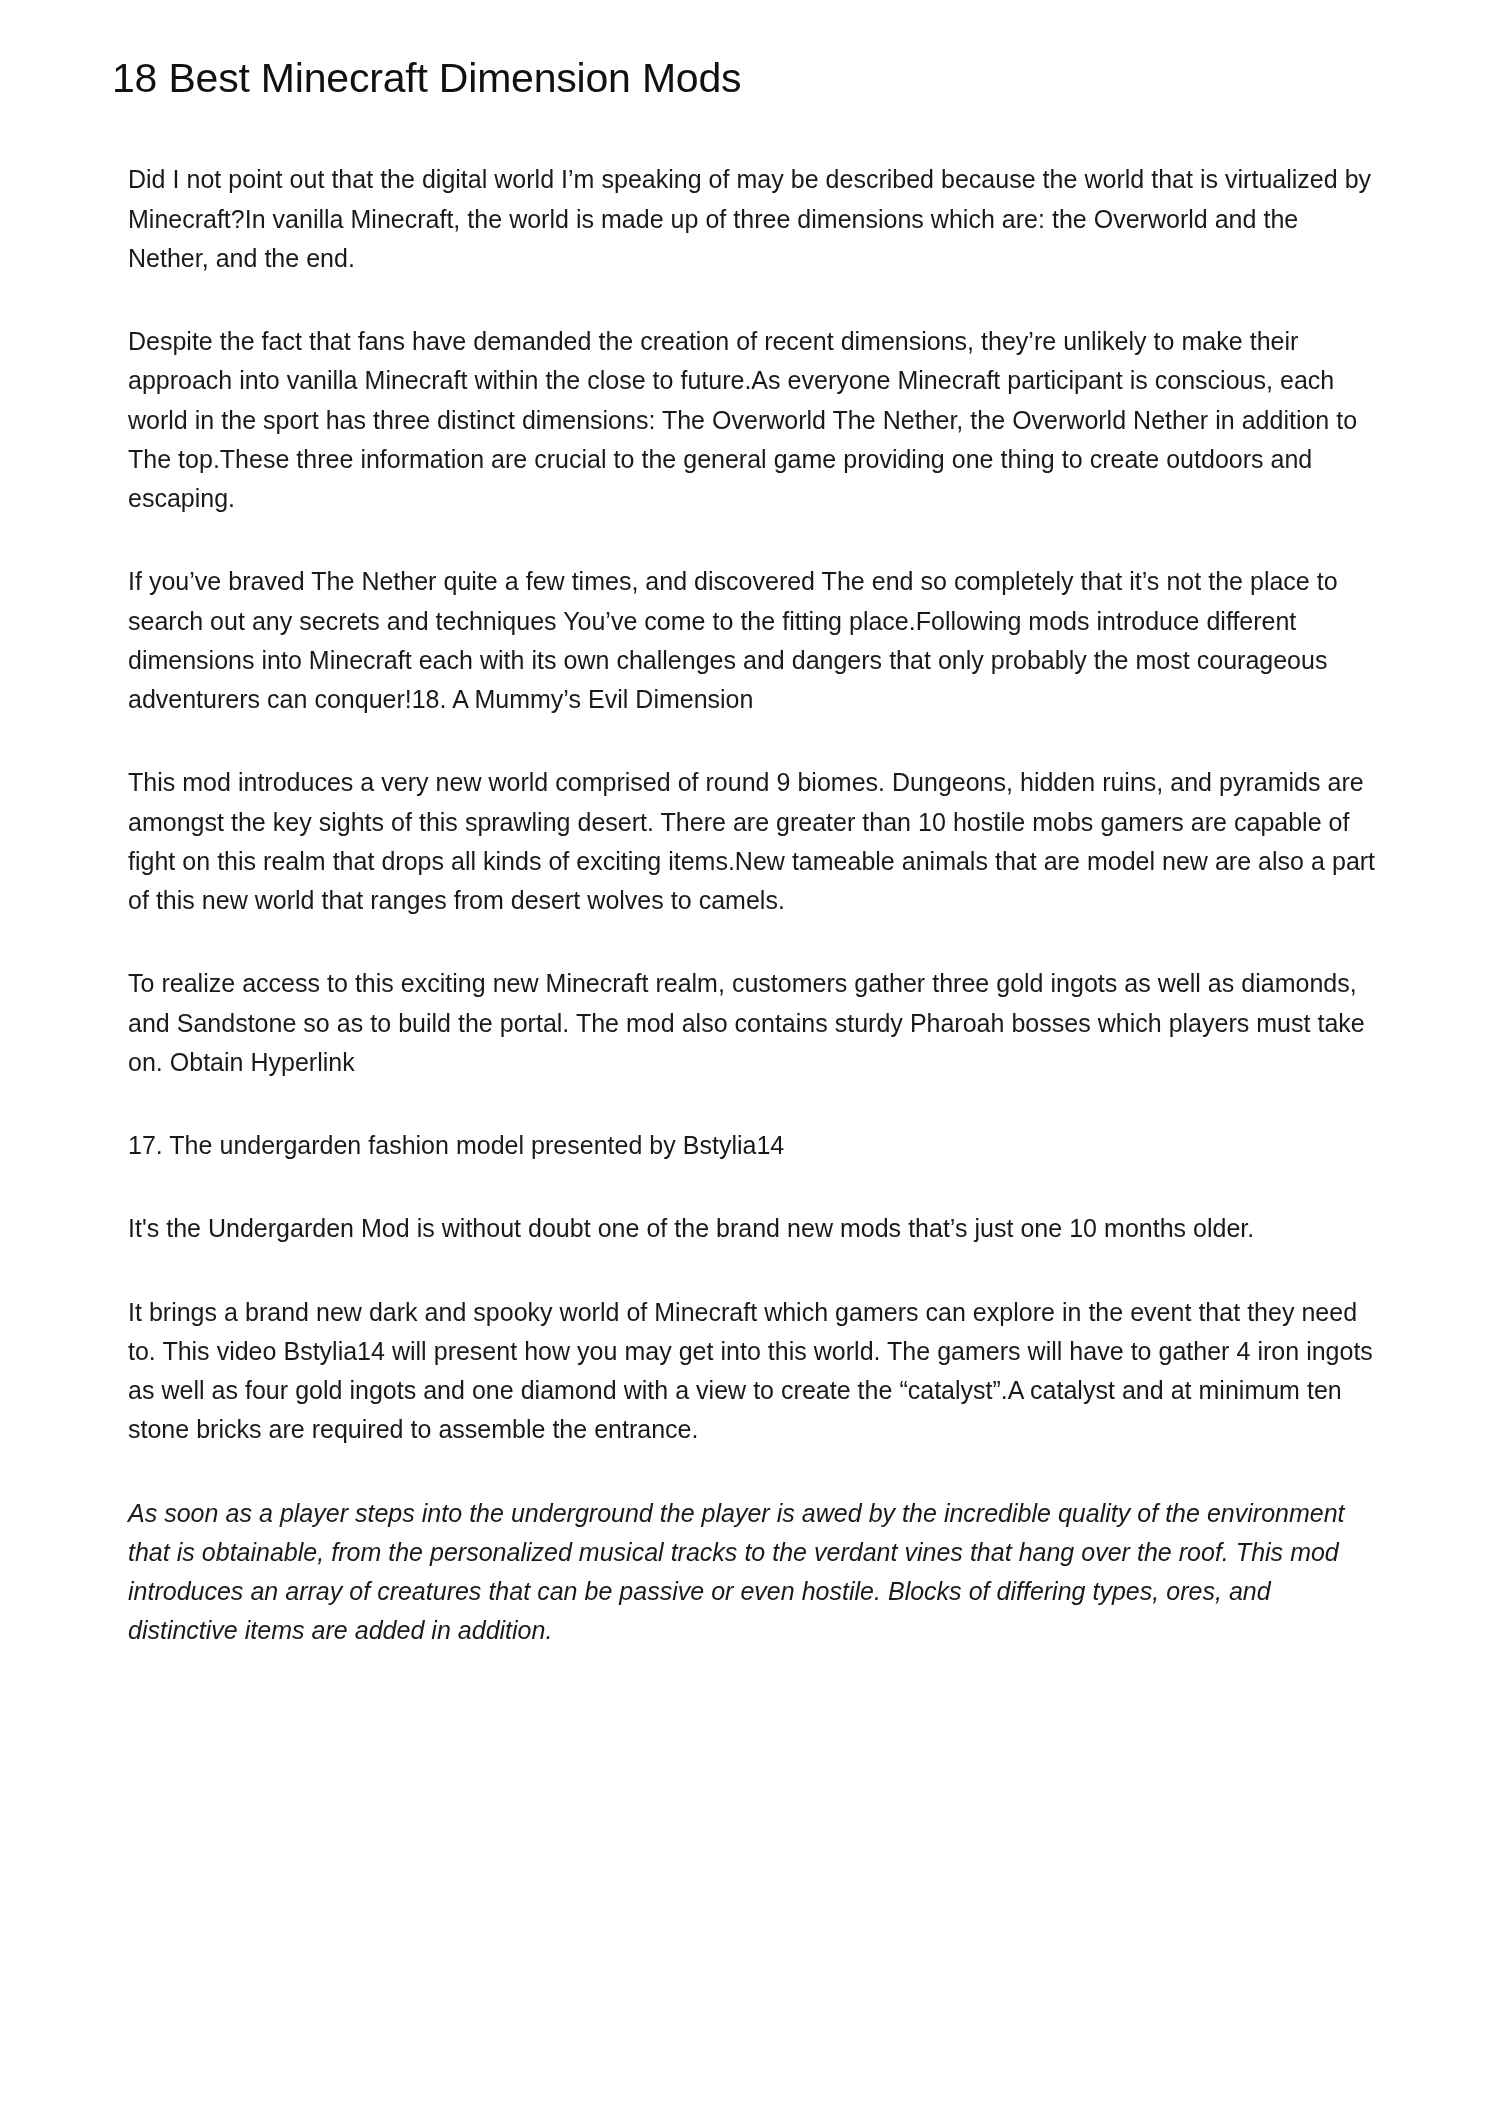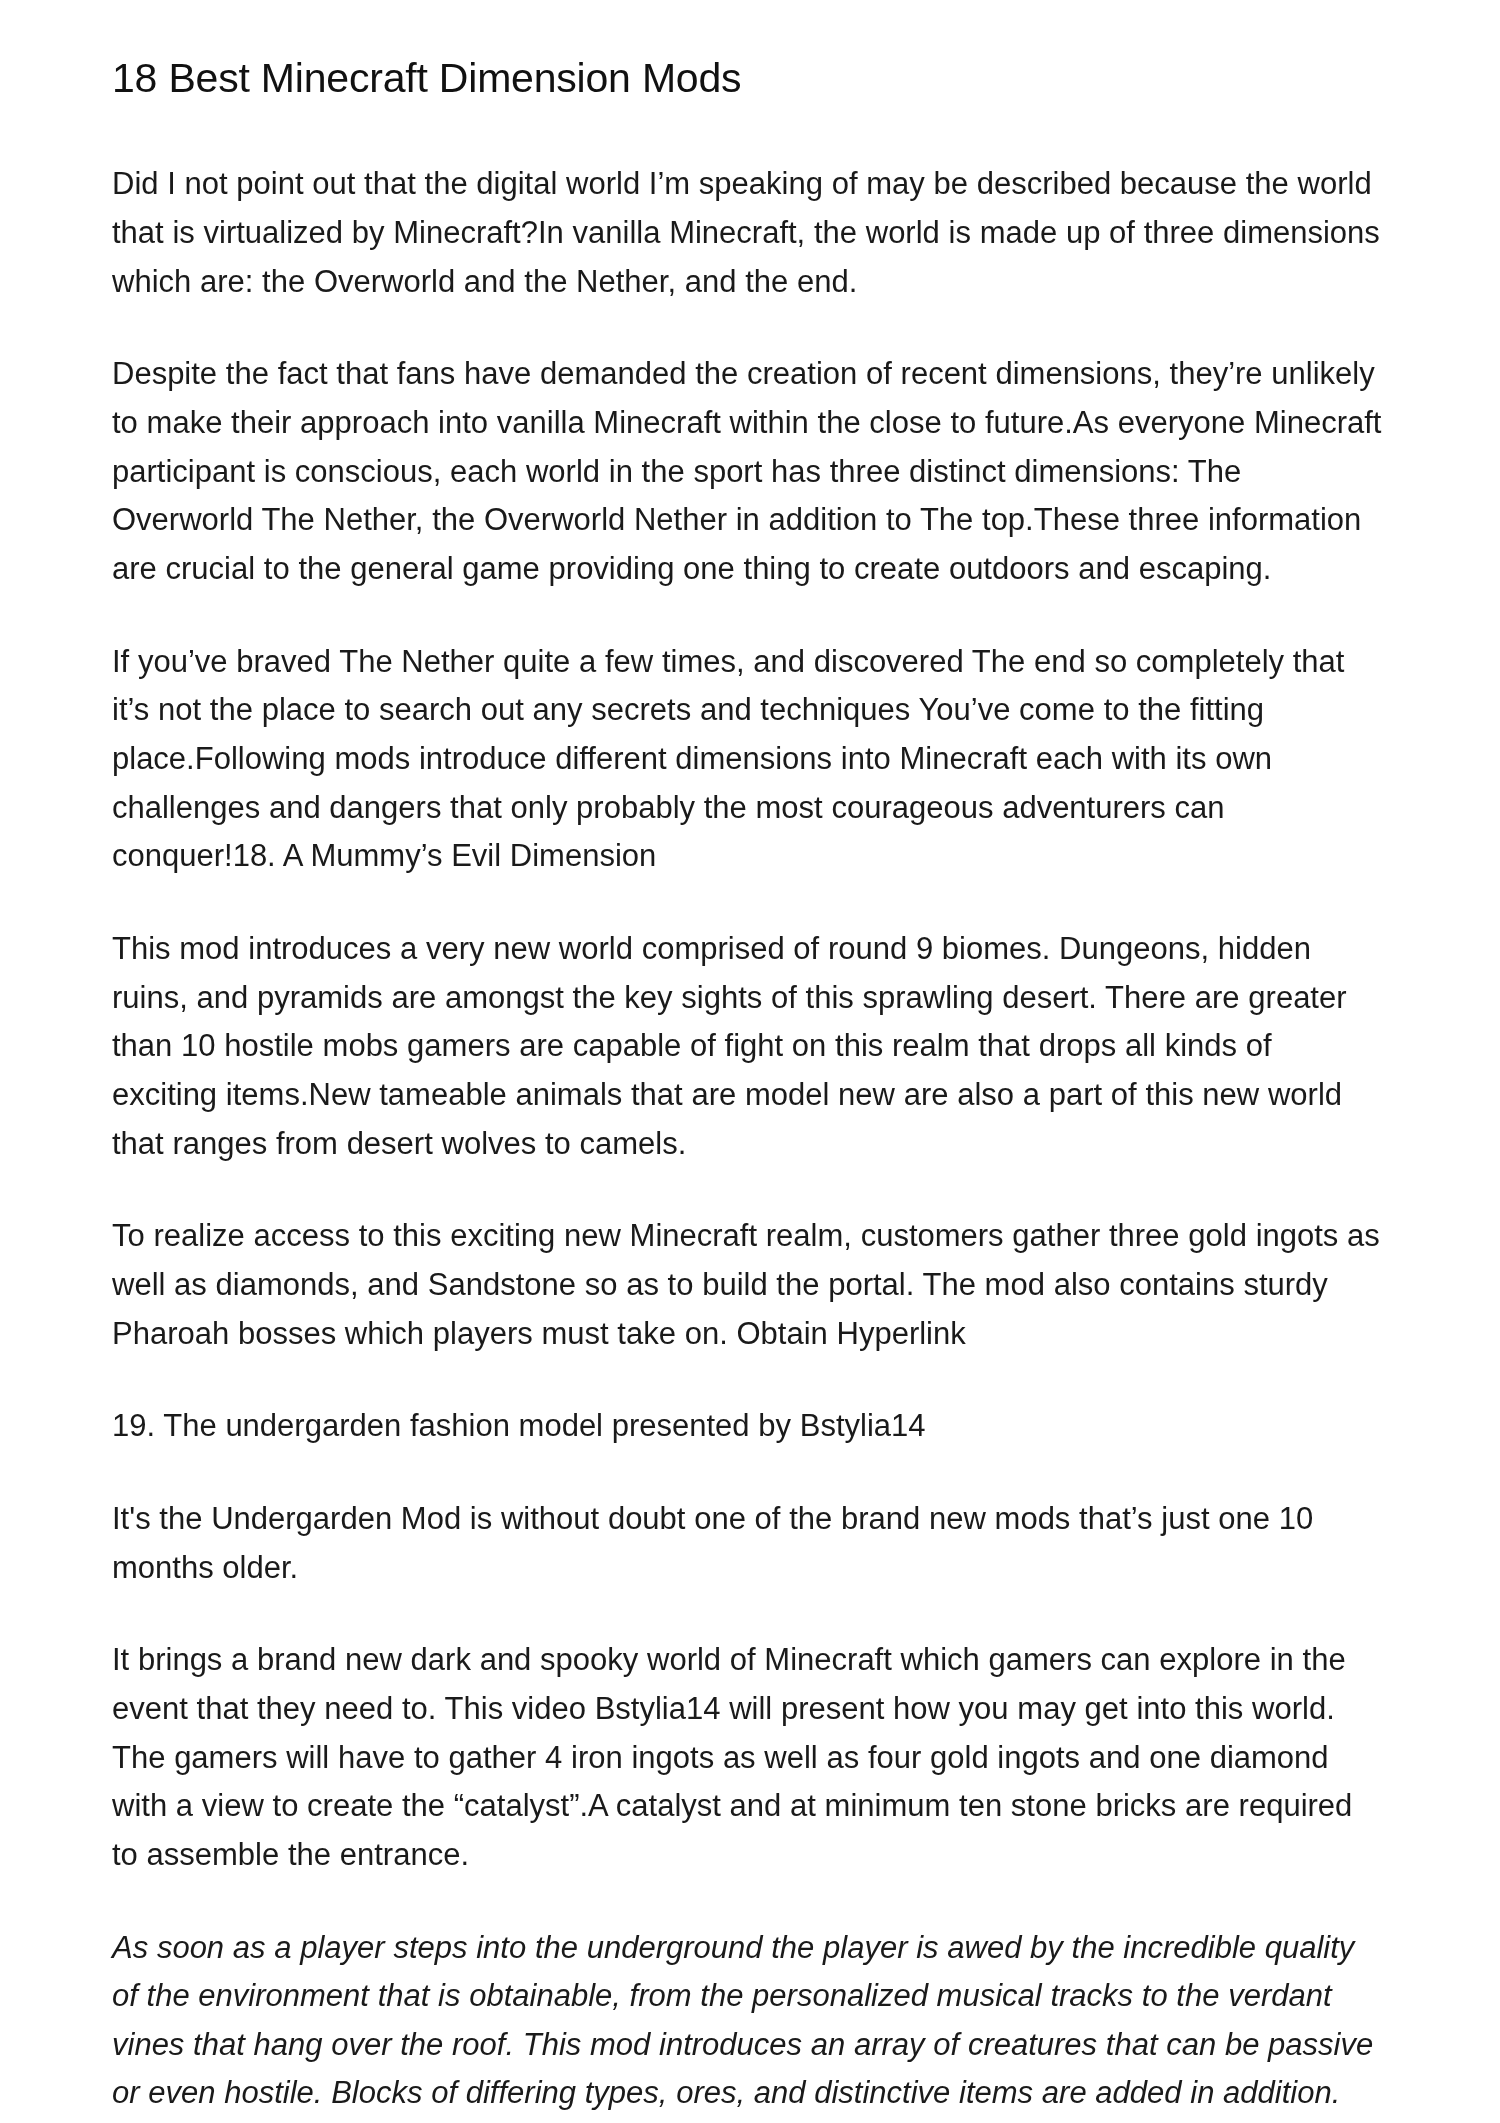--- a/index.html
+++ b/index.html
@@ -23,23 +23,23 @@
   }
   .doc-title {
     font-size: 41px;
     font-weight: 400;
     line-height: 1.28;
     margin: 0 0 56px 0;
     letter-spacing: -0.2px;
     color: #111111;
   }
   .para {
-    font-size: 31px;
+    font-size: 25px;
     line-height: 1.57;
-    margin: 0 0 44px 0;
+    margin: 0 0 44px 16px;
     color: #1a1a1a;
     text-align: left;
     word-spacing: 0.1px;
   }
   .para:last-child {
     margin-bottom: 0;
     font-style: italic;
   }
 </style>
 </head>
@@ -47,18 +47,18 @@
 
 <div class="page">
 
   <h1 class="doc-title">18 Best Minecraft Dimension Mods</h1>
 
   <p class="para">Did I not point out that the digital world I’m speaking of may be described because the world that is virtualized by Minecraft?In vanilla Minecraft, the world is made up of three dimensions which are: the Overworld and the Nether, and the end.</p>
   <p class="para">Despite the fact that fans have demanded the creation of recent dimensions, they’re unlikely to make their approach into vanilla Minecraft within the close to future.As everyone Minecraft participant is conscious, each world in the sport has three distinct dimensions: The Overworld The Nether, the Overworld Nether in addition to The top.These three information are crucial to the general game providing one thing to create outdoors and escaping.</p>
   <p class="para">If you’ve braved The Nether quite a few times, and discovered The end so completely that it’s not the place to search out any secrets and techniques You’ve come to the fitting place.Following mods introduce different dimensions into Minecraft each with its own challenges and dangers that only probably the most courageous adventurers can conquer!18. A Mummy’s Evil Dimension</p>
   <p class="para">This mod introduces a very new world comprised of round 9 biomes. Dungeons, hidden ruins, and pyramids are amongst the key sights of this sprawling desert. There are greater than 10 hostile mobs gamers are capable of fight on this realm that drops all kinds of exciting items.New tameable animals that are model new are also a part of this new world that ranges from desert wolves to camels.</p>
   <p class="para">To realize access to this exciting new Minecraft realm, customers gather three gold ingots as well as diamonds, and Sandstone so as to build the portal. The mod also contains sturdy Pharoah bosses which players must take on. Obtain Hyperlink</p>
-  <p class="para">19. The undergarden fashion model presented by Bstylia14</p>
+  <p class="para">17. The undergarden fashion model presented by Bstylia14</p>
   <p class="para">It's the Undergarden Mod is without doubt one of the brand new mods that’s just one 10 months older.</p>
   <p class="para">It brings a brand new dark and spooky world of Minecraft which gamers can explore in the event that they need to. This video Bstylia14 will present how you may get into this world. The gamers will have to gather 4 iron ingots as well as four gold ingots and one diamond with a view to create the “catalyst”.A catalyst and at minimum ten stone bricks are required to assemble the entrance.</p>
   <p class="para">As soon as a player steps into the underground the player is awed by the incredible quality of the environment that is obtainable, from the personalized musical tracks to the verdant vines that hang over the roof. This mod introduces an array of creatures that can be passive or even hostile. Blocks of differing types, ores, and distinctive items are added in addition.</p>
 
 </div>
 
 </body></html>

